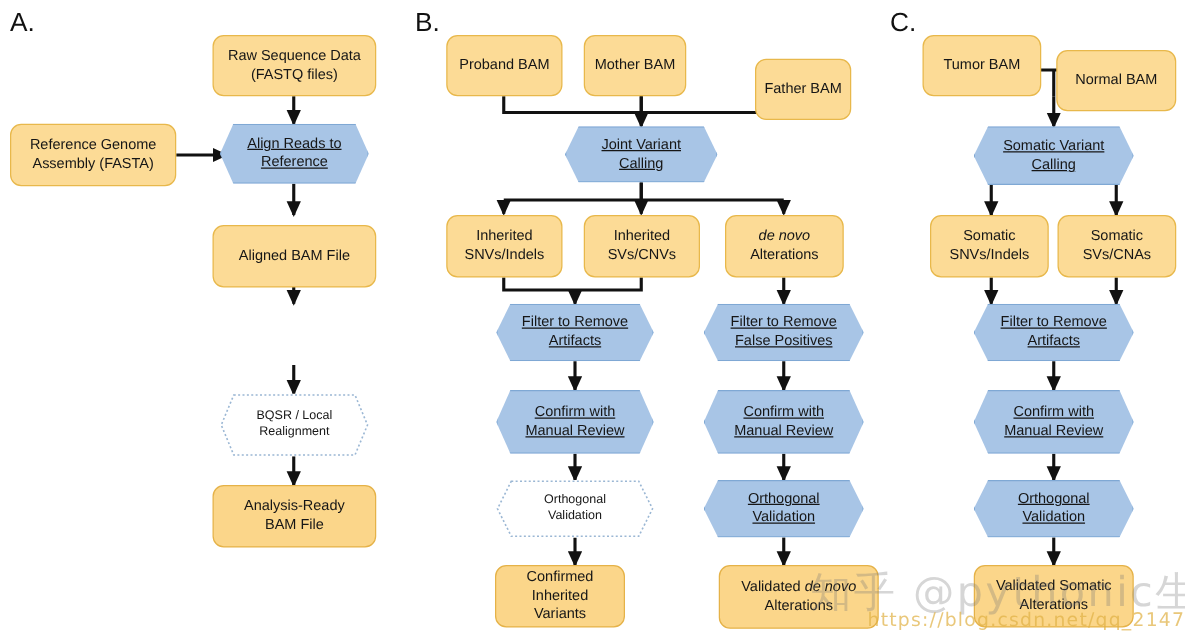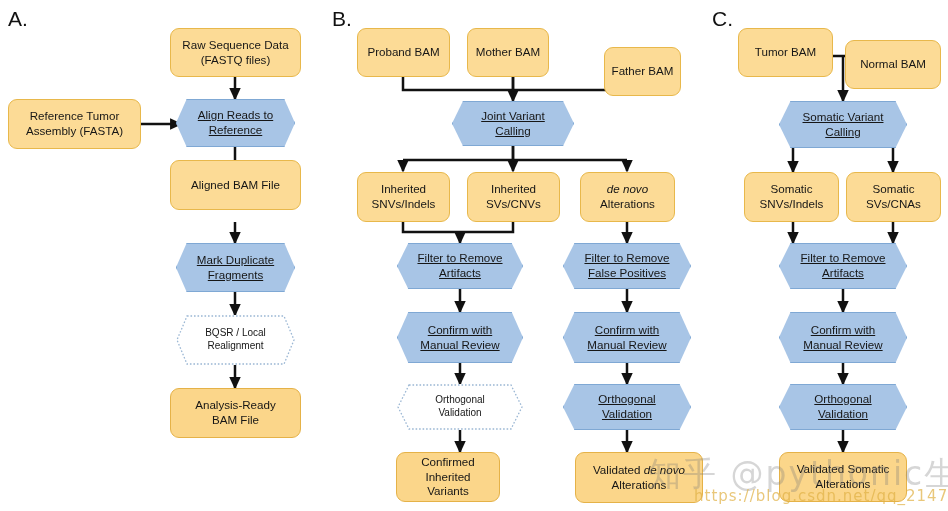--- a/index.html
+++ b/index.html
@@ -162,37 +162,33 @@
   </svg>
 
   <div class="panel-label" style="left:8px; top:8px;">A.</div>
 
   <div class="node box" style="left:170px; top:28px; width:131px; height:49px;">
     <span class="lbl">Raw Sequence Data
 (FASTQ files)</span>
   </div>
 
   <div class="node box" style="left:8px; top:99px; width:133px; height:50px;">
-    <span class="lbl">Reference Tumor
+    <span class="lbl">Reference Genome
 Assembly (FASTA)</span>
   </div>
 
   <div class="node hex" style="left:176px; top:99px; width:119px; height:48px;">
     <span class="lbl">Align Reads to
 Reference</span>
   </div>
 
-  <div class="node box" style="left:170px; top:160px; width:131px; height:50px;">
+  <div class="node box" style="left:170px; top:180px; width:131px; height:50px;">
     <span class="lbl">Aligned BAM File</span>
   </div>
 
-  <div class="node hex" style="left:176px; top:243px; width:119px; height:49px;">
-    <span class="lbl">Mark Duplicate
-Fragments</span>
-  </div>
 
   <div class="hex-open" style="left:176px; top:315px; width:119px; height:50px;">
     <svg width="119" height="50" viewBox="0 0 119 50" preserveAspectRatio="none">
       <polygon points="11,1 108,1 118,25 108,49 11,49 1,25" fill="#ffffff" stroke="#9bb7d4" stroke-width="1.3" stroke-dasharray="1.6 1.9" vector-effect="non-scaling-stroke"></polygon>
     </svg>
     <div class="txt">BQSR / Local
 Realignment</div>
   </div>
 
   <div class="node box deep" style="left:170px; top:388px; width:131px; height:50px;">

